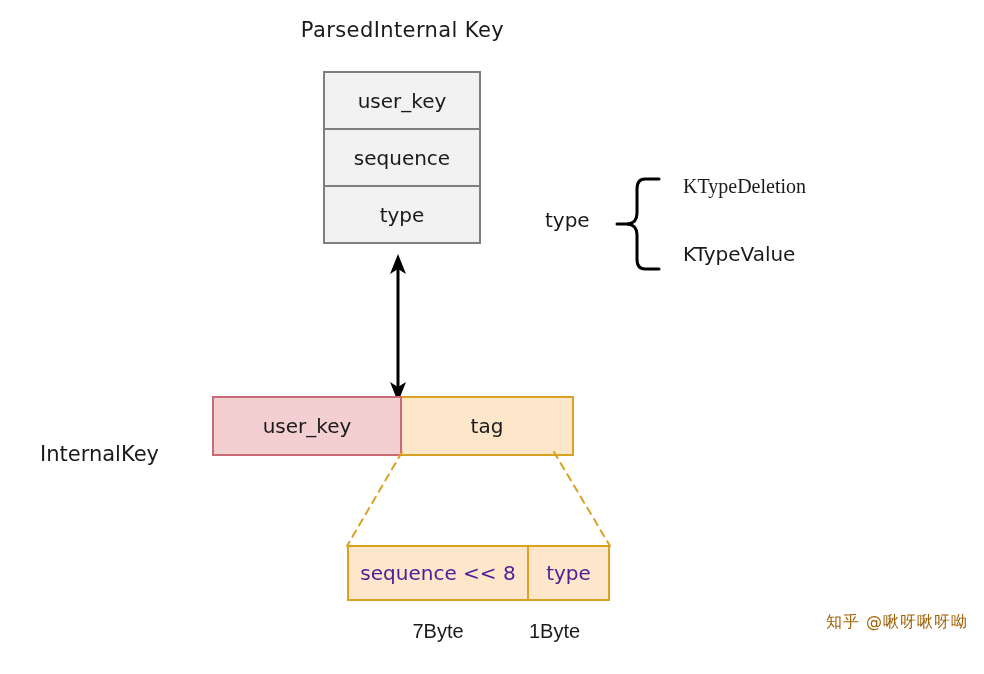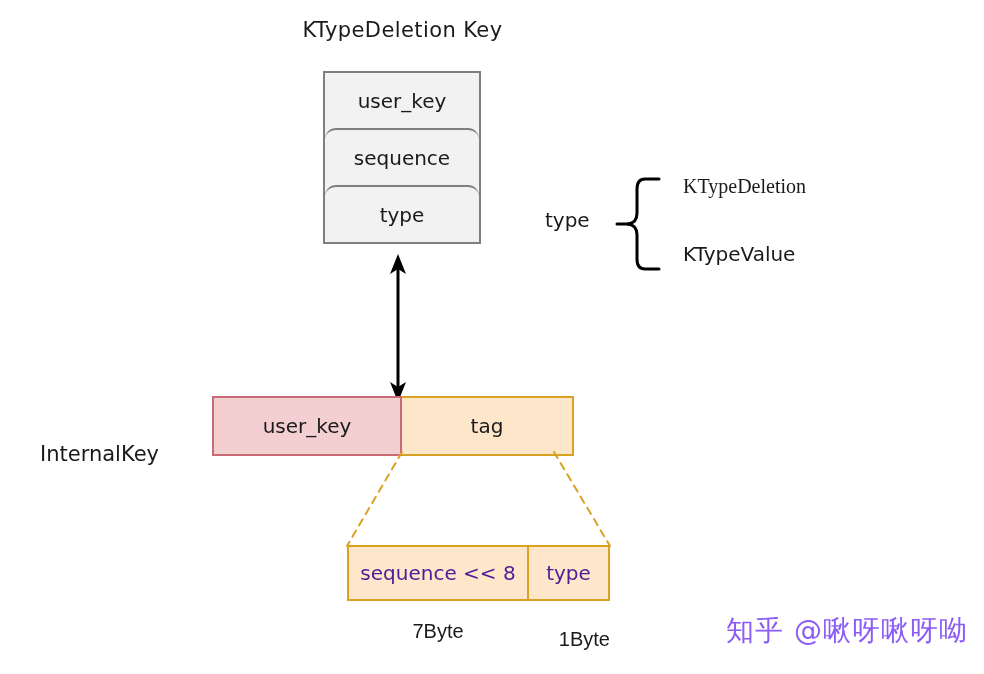--- a/index.html
+++ b/index.html
@@ -54,21 +54,20 @@
     display: flex;
     align-items: center;
     justify-content: center;
     font-size: 20px;
     color: #1a1a1a;
     box-sizing: border-box;
     white-space: nowrap;
   }
   #parsed-box .pk-row + .pk-row {
     border-top: 2px solid #7f7f7f;
-    border-radius: 11px;
   }
 
   
   #double-arrow {
     position: absolute;
     left: 382px;
     top: 252px;
     width: 32px;
     height: 152px;
   }
@@ -169,40 +168,40 @@
   
   .byte-label {
     position: absolute;
     top: 620px;
     font-size: 20px;
     font-family: "Liberation Sans", sans-serif;
     color: #1a1a1a;
     white-space: nowrap;
   }
   #byte-label-0 { left: 347px; width: 182px; text-align: center; }
-  #byte-label-1 { left: 529px; width: 81px; text-align: right; margin-top: 8px; }
+  #byte-label-1 { left: 529px; width: 81px; text-align: left; }
 
   
   #watermark {
     position: absolute;
     right: 16px;
     top: 612px;
-    font-size: 28px;
-    color: #8b5cf6;
+    font-size: 16px;
+    color: #a16207;
     font-family: "DejaVu Sans", sans-serif;
     white-space: nowrap;
     letter-spacing: 1px;
   }
 </style>
 </head>
 <body>
 
 <div id="canvas">
 
-  <div id="title" class="hand">KTypeDeletion Key</div>
+  <div id="title" class="hand">ParsedInternal Key</div>
 
   <div id="parsed-box">
     <div class="pk-row">user_key</div>
     <div class="pk-row">sequence</div>
     <div class="pk-row">type</div>
   </div>
 
   <div id="double-arrow">
     <svg width="32" height="152" viewBox="0 0 32 152">
       <line x1="16" y1="14" x2="16" y2="138" stroke="#000000" stroke-width="3"></line>

